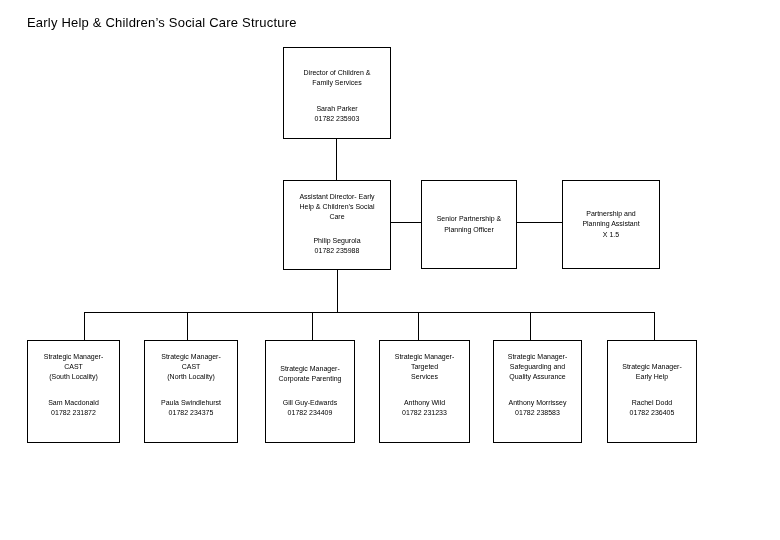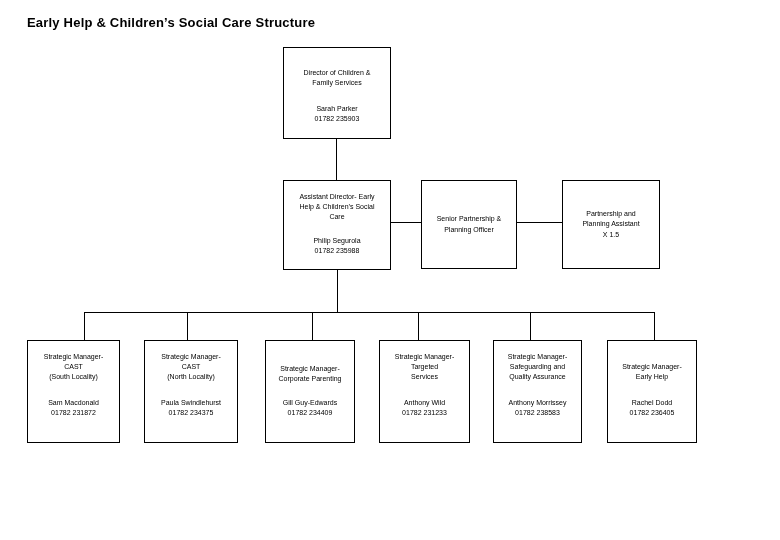--- a/index.html
+++ b/index.html
@@ -14,21 +14,21 @@
     width: 780px;
     height: 540px;
     background: #ffffff;
     overflow: hidden;
   }
   .page-title {
     position: absolute;
     left: 27px;
     top: 15px;
     font-size: 13px;
-    font-weight: bold;
+    font-weight: normal;
     color: #000000;
     letter-spacing: 0.2px;
   }
   .node {
     position: absolute;
     border: 1px solid #000000;
     background: #ffffff;
     box-sizing: border-box;
     display: flex;
     flex-direction: column;

